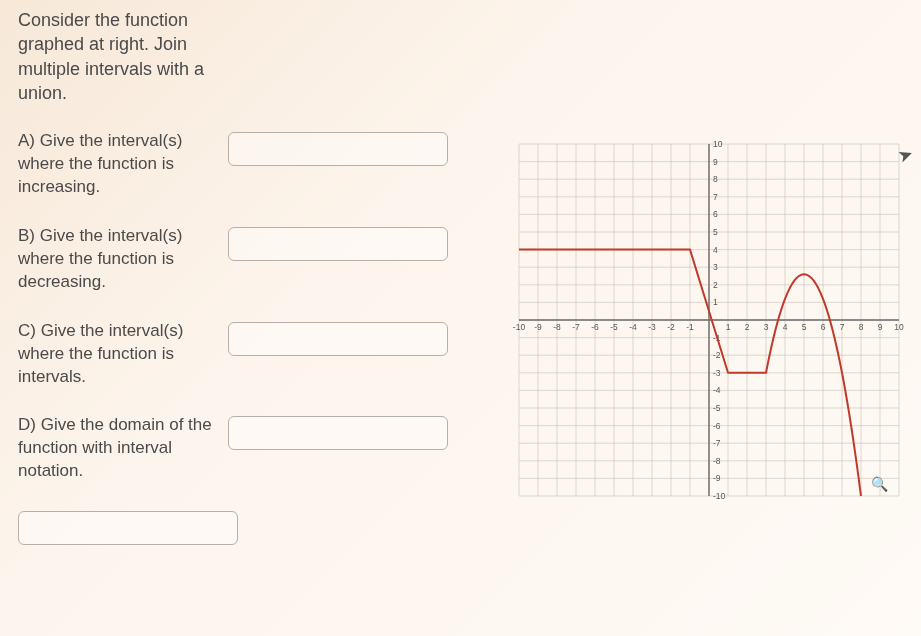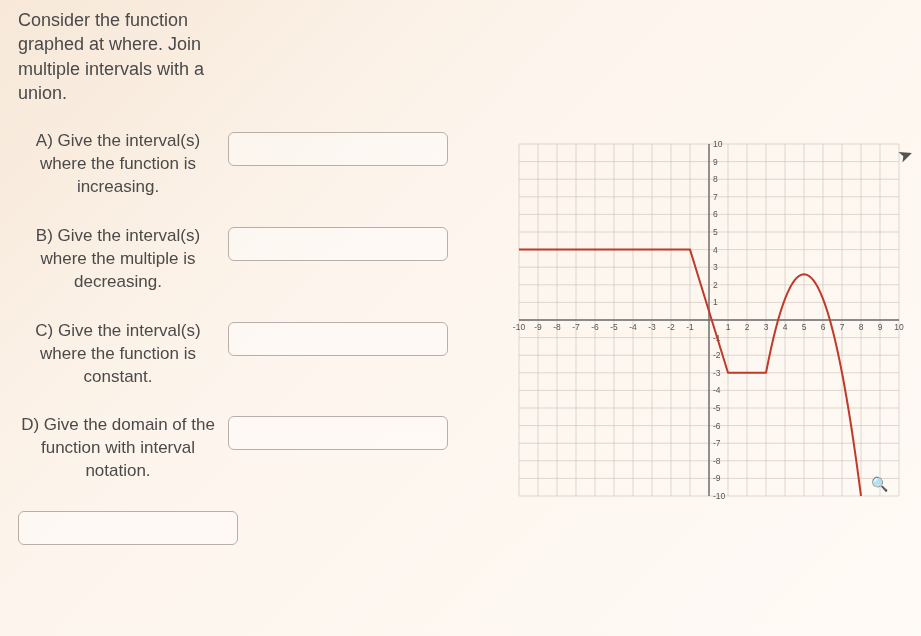--- a/index.html
+++ b/index.html
@@ -29,21 +29,20 @@
   .qrow {
     display: flex;
     align-items: flex-start;
     margin-bottom: 26px;
   }
   .qtext {
     width: 210px;
     font-size: 17px;
     line-height: 1.35;
     padding-right: 10px;
-    text-align: center;
   }
   .answer-box {
     width: 220px;
     height: 34px;
     border: 1px solid #b8b0a8;
     border-radius: 6px;
     background: rgba(255,255,255,0.4);
     margin-top: 2px;
   }
   .chart-area {
@@ -65,33 +64,33 @@
     position: absolute;
     right: 20px;
     bottom: 8px;
     font-size: 14px;
     color: #888;
   }
 </style>
 </head>
 <body>
 
-<div class="intro">Consider the function graphed at where. Join multiple intervals with a union.</div>
+<div class="intro">Consider the function graphed at right. Join multiple intervals with a union.</div>
 
 <div class="questions">
   <div class="qrow">
     <div class="qtext">A) Give the interval(s) where the function is increasing.</div>
     <div class="answer-box"></div>
   </div>
   <div class="qrow">
-    <div class="qtext">B) Give the interval(s) where the multiple is decreasing.</div>
+    <div class="qtext">B) Give the interval(s) where the function is decreasing.</div>
     <div class="answer-box"></div>
   </div>
   <div class="qrow">
-    <div class="qtext">C) Give the interval(s) where the function is constant.</div>
+    <div class="qtext">C) Give the interval(s) where the function is intervals.</div>
     <div class="answer-box"></div>
   </div>
   <div class="qrow">
     <div class="qtext">D) Give the domain of the function with interval notation.</div>
     <div class="answer-box"></div>
   </div>
   <div class="qrow">
     <div class="answer-box"></div>
   </div>
 </div>

